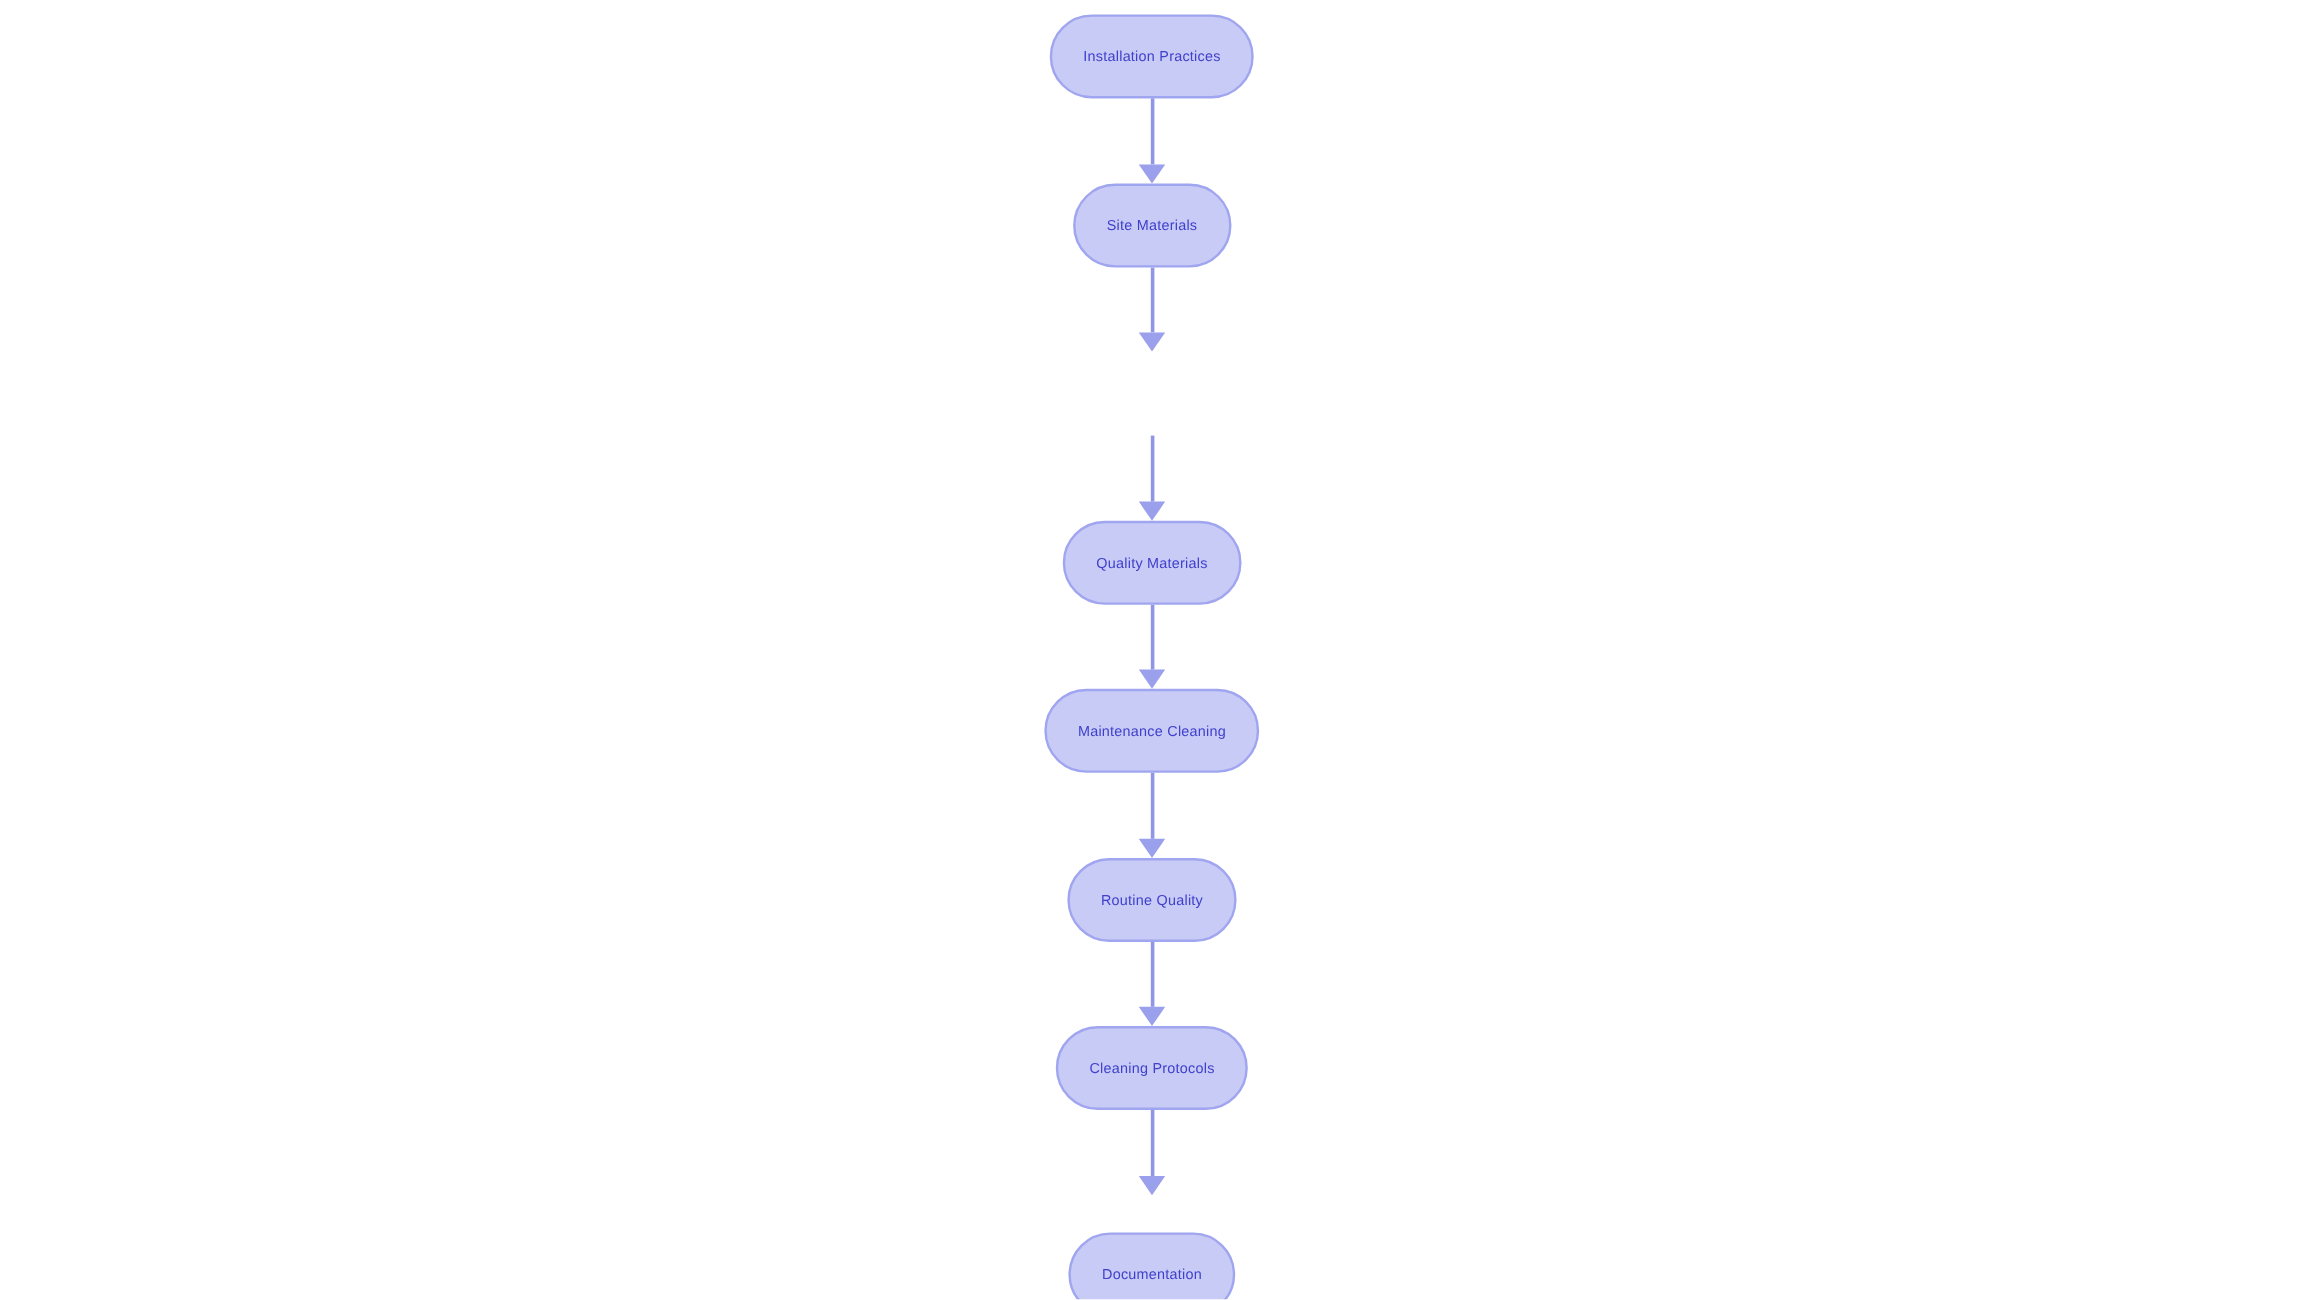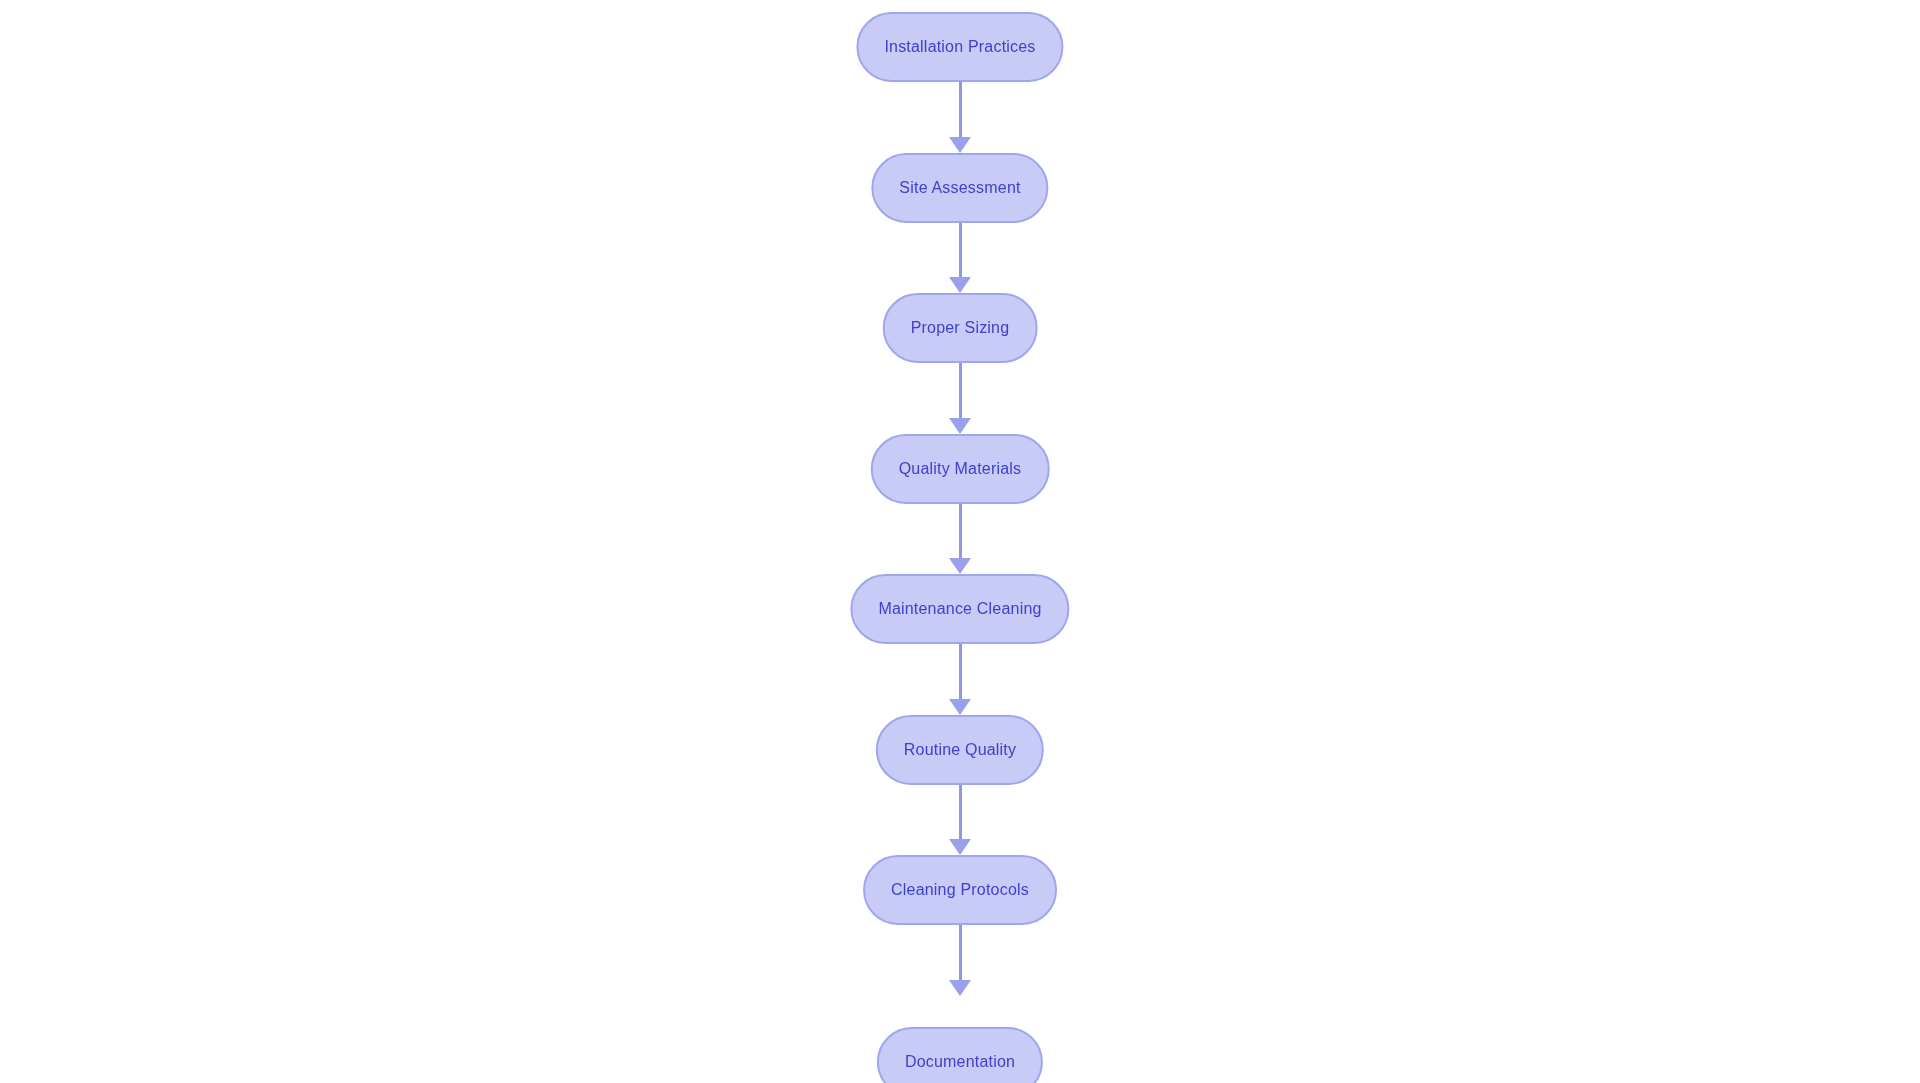--- a/index.html
+++ b/index.html
@@ -18,21 +18,21 @@
     transform: translateX(-50%);
     height: 70px;
     padding: 0 26px;
     display: inline-flex;
     align-items: center;
     justify-content: center;
     background: var(--node-fill);
     border: 2px solid var(--node-border);
     border-radius: 35px;
     color: var(--node-text);
-    font-size: 16px;
+    font-size: 12px;
     font-weight: 400;
     letter-spacing: 0.2px;
     white-space: nowrap;
   }
   .connector {
     position: absolute;
     left: 50%;
     transform: translateX(-50%);
     width: 24px;
     display: flex;
@@ -51,22 +51,21 @@
     border-left: 11px solid transparent;
     border-right: 11px solid transparent;
     border-top: 16px solid var(--arrow-head);
   }
 </style>
 </head>
 <body>
 
 <div class="canvas">
     <div class="node" style="top: 12px;">Installation Practices</div>
-    <div class="node" style="top: 152.5px;">Site Assessment</div>
-    <div class="node" style="top: 293px;">Proper Sizing</div>
+    <div class="node" style="top: 152.5px;">Site Materials</div>
     <div class="node" style="top: 433.5px;">Quality Materials</div>
     <div class="node" style="top: 574px;">Maintenance Cleaning</div>
     <div class="node" style="top: 714.5px;">Routine Quality</div>
     <div class="node" style="top: 855px; text-align: center;">Cleaning Protocols</div>
     <div class="node" style="top: 1027px;">Documentation</div>
     <div class="connector" style="top: 82px; height: 70.5px;">
       <div class="line"></div>
       <div class="head"></div>
     </div>
     <div class="connector" style="top: 222.5px; height: 70.5px;">

